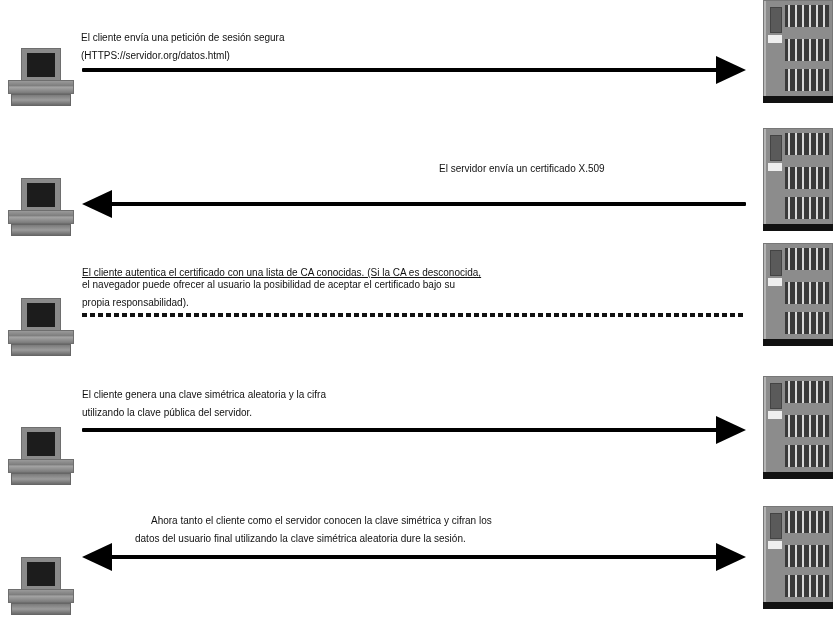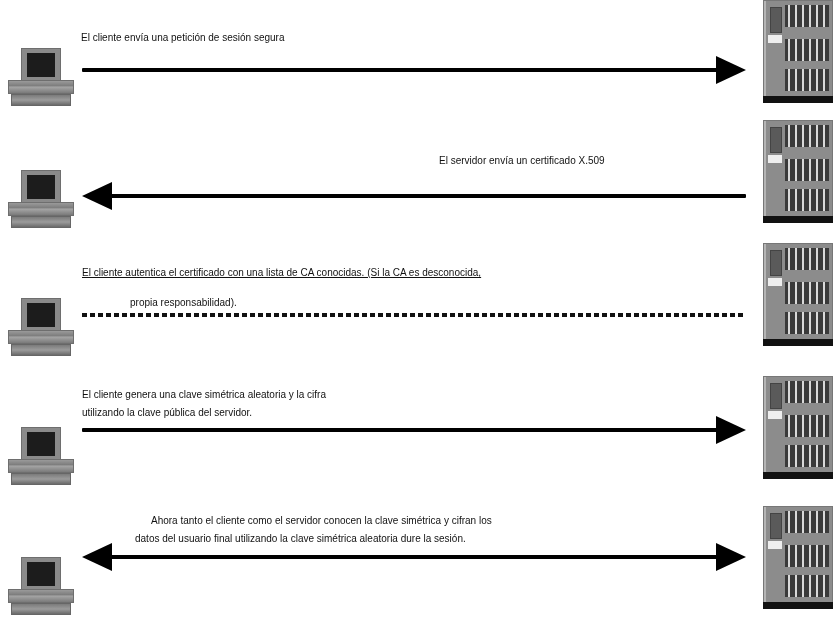--- a/index.html
+++ b/index.html
@@ -43,35 +43,36 @@
 
 <div class="row" style="top:0;height:110px;">
   <div class="pc" style="left:8px;top:48px;">
     <div class="monitor">
         <div class="screen"></div>
       </div>
       <div class="base"></div>
       <div class="keyboard"></div>
   </div>
   <div class="label" style="left:81px;top:29px;">El cliente envía una petición de sesión segura</div>
+  <div class="label" style="left:81px;top:47px;">(HTTPS://servidor.org/datos.html)</div>
   <div class="line" style="left:82px;top:68px;width:640px;"></div>
   <div class="head-r" style="left:716px;top:56px;"></div>
   <div class="srv" style="left:763px;top:0px;">
     <div class="cab">
         <div class="panel"></div>
         <div class="disk"></div>
       <div class="bay" style="top:4px;"></div>
         <div class="bay" style="top:38px;"></div>
         <div class="bay" style="top:68px;"></div>
       </div>
     <div class="foot"></div>
   </div>
 </div>
 
-<div class="row" style="top:0;height:240px;">
+<div class="row" style="top:8px;height:240px;">
   <div class="pc" style="left:8px;top:170px;">
     <div class="monitor">
         <div class="screen"></div>
       </div>
       <div class="base"></div>
       <div class="keyboard"></div>
   </div>
   <div class="label" style="left:439px;top:152px;">El servidor envía un certificado X.509</div>
   <div class="head-l" style="left:82px;top:182px;"></div>
   <div class="line" style="left:108px;top:194px;width:638px;"></div>
@@ -89,21 +90,22 @@
 
 <div class="row" style="top:0;height:370px;">
   <div class="pc" style="left:8px;top:298px;">
     <div class="monitor">
         <div class="screen"></div>
       </div>
       <div class="base"></div>
       <div class="keyboard"></div>
   </div>
   <div class="label" style="left:82px;top:264px;text-decoration:underline;">El cliente autentica el certificado con una lista de CA conocidas. (Si la CA es desconocida,</div>
-  <div class="label" style="left:82px;top:294px;margin-left:48px;">propia responsabilidad).</div>
+  <div class="label" style="left:82px;top:276px;">el navegador puede ofrecer al usuario la posibilidad de aceptar el certificado bajo su</div>
+  <div class="label" style="left:82px;top:294px;">propia responsabilidad).</div>
   <div class="dash" style="left:82px;top:313px;width:664px;"></div>
   <div class="srv" style="left:763px;top:243px;">
     <div class="cab">
         <div class="panel"></div>
         <div class="disk"></div>
       <div class="bay" style="top:4px;"></div>
         <div class="bay" style="top:38px;"></div>
         <div class="bay" style="top:68px;"></div>
       </div>
     <div class="foot"></div>

